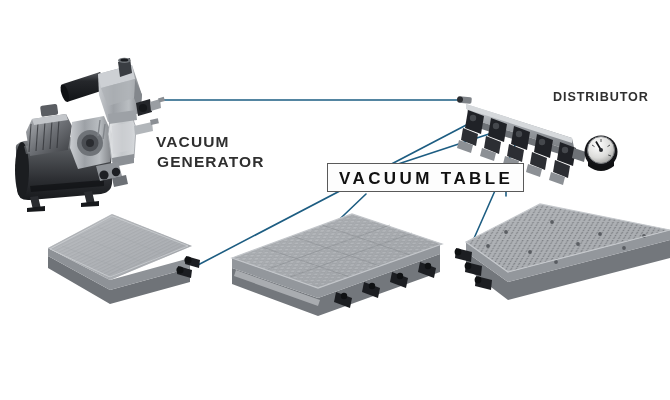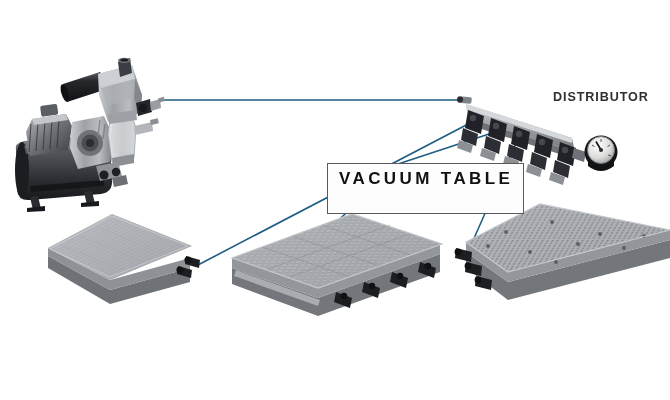--- a/index.html
+++ b/index.html
@@ -14,21 +14,21 @@
        white-space:nowrap;line-height:1.28;padding-left:28px;}
 
   #lbl-generator{left:128px;top:132px;font-size:15.5px;letter-spacing:1.1px;color:#2f2f2f;}
   #lbl-generator span{display:block;}
   #lbl-generator .l2{margin-left:1px;}
 
   #lbl-distributor{left:525px;top:89px;font-size:12.6px;letter-spacing:0.9px;color:#2f2f2f;}
 
   #lbl-table{left:327px;top:163px;font-size:17px;letter-spacing:3.4px;
              color:#111;background:#fdfdfd;border:1.2px solid #5a5a5a;
-             padding:4px 10px 23px 11px;}
+             padding:4px 10px 1px 11px;}
 </style>
 </head>
 <body>
 
 <div id="stage">
 
 <svg id="art" viewBox="0 0 670 400">
   <defs>
     <linearGradient id="steel" x1="0" y1="0" x2="0" y2="1">
       <stop offset="0%" stop-color="#d7d9db"></stop>
@@ -351,18 +351,22 @@
       <path d="M466,262 L482,266 L481,276 L465,272 Z" fill="#1c1e22"></path>
       <path d="M476,276 L492,280 L491,290 L475,286 Z" fill="#1c1e22"></path>
       <circle cx="458" cy="252" r="3.4" fill="#0f1113"></circle>
       <circle cx="468" cy="266" r="3.4" fill="#0f1113"></circle>
       <circle cx="478" cy="280" r="3.4" fill="#0f1113"></circle>
     </g>
   </g>
 
 </svg>
 
+<div class="lbl" id="lbl-generator">
+  <span class="l1">VACUUM</span>
+  <span class="l2">GENERATOR</span>
+</div>
 
 <div class="lbl" id="lbl-distributor">DISTRIBUTOR</div>
 
 <div class="lbl" id="lbl-table">VACUUM TABLE</div>
 
 </div>
 
 </body></html>

